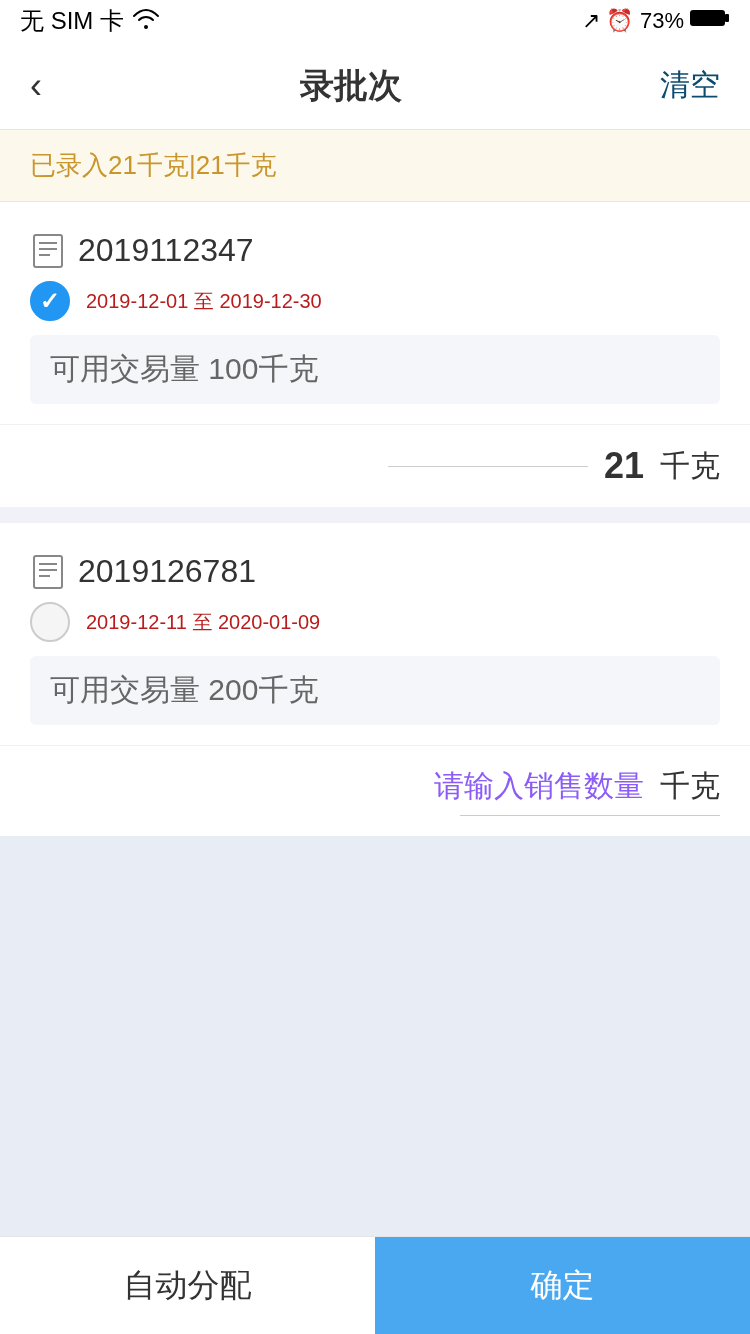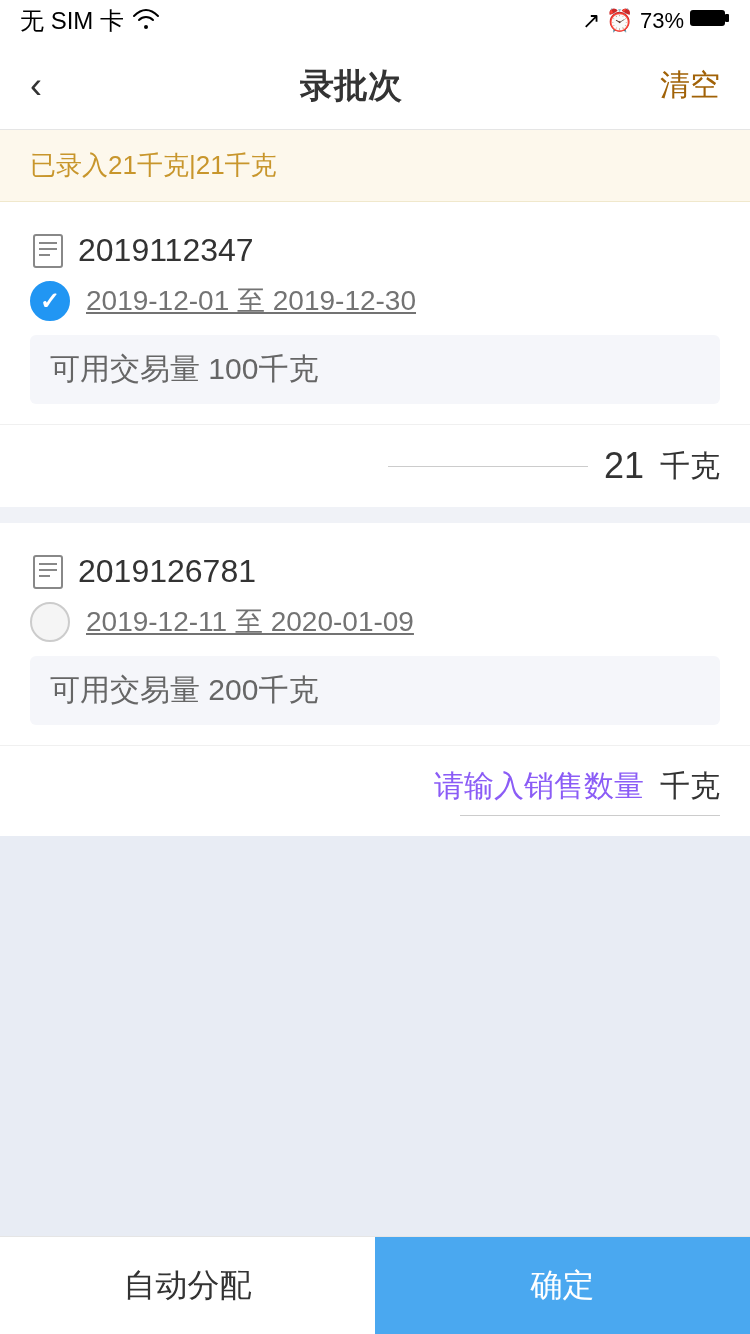--- a/index.html
+++ b/index.html
@@ -60,21 +60,21 @@
       color: #333;
       cursor: pointer;
     }
     .nav-title {
       font-size: 34px;
       font-weight: 600;
       color: #333;
     }
     .nav-action {
       font-size: 30px;
-      color: #a16207;
+      color: #0c4a6e;
       cursor: pointer;
     }
 
     
     .info-banner {
       background: #fdf8ec;
       padding: 18px 30px;
       display: flex;
       align-items: center;
       border-bottom: 1px solid #f0e8cc;
@@ -135,23 +135,22 @@
       align-items: center;
       justify-content: center;
     }
     .radio-circle.selected::after {
       content: '✓';
       color: #fff;
       font-size: 24px;
       font-weight: bold;
     }
     .batch-date {
-      font-size: 28px;
-      color: #737373;
-      text-decoration: underline;
+      font-size: 20px;
+      color: #b91c1c;
     }
     .batch-available {
       background: #f5f6fa;
       border-radius: 6px;
       padding: 14px 20px;
       font-size: 30px;
       color: #666;
       margin-left: 0;
     }
 
@@ -161,21 +160,21 @@
       padding: 20px 30px;
       display: flex;
       align-items: center;
       justify-content: flex-end;
       gap: 16px;
       border-top: 1px solid #f0f0f0;
     }
     .amount-value {
       font-size: 36px;
       color: #333;
-      font-weight: 400;
+      font-weight: 700;
     }
     .amount-unit {
       font-size: 30px;
       color: #333;
     }
     .amount-underline {
       display: block;
       width: 200px;
       height: 1px;
       background: #ccc;

